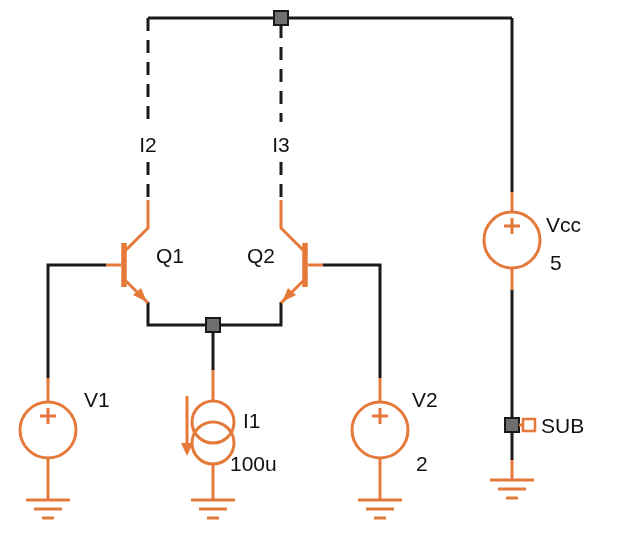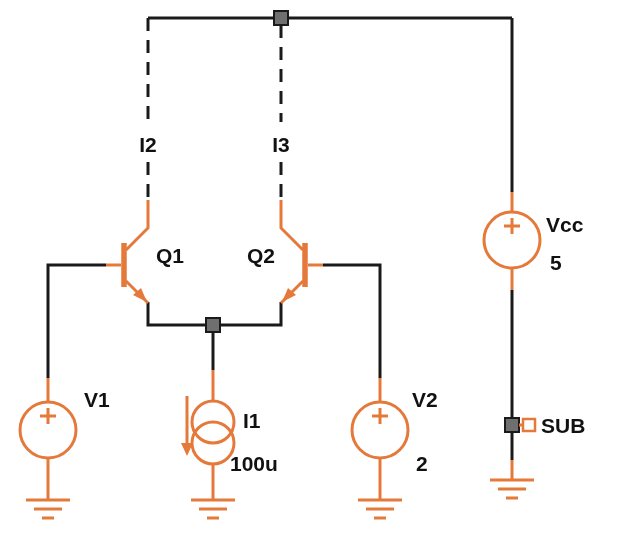--- a/index.html
+++ b/index.html
@@ -7,21 +7,20 @@
     padding: 0;
     background: #ffffff;
   }
   .canvas {
     position: relative;
     width: 620px;
     height: 550px;
     background: var(--background, #ffffff);
     font-family: "Liberation Sans", sans-serif;
     overflow: hidden;
-    font-weight: bold;
   }
   svg text {
     font-family: "Liberation Sans", sans-serif;
     font-size: 21px;
     fill: var(--label, #111111);
   }
   .wire {
     stroke: var(--wire, #1a1a1a);
     stroke-width: 3;
     fill: none;

